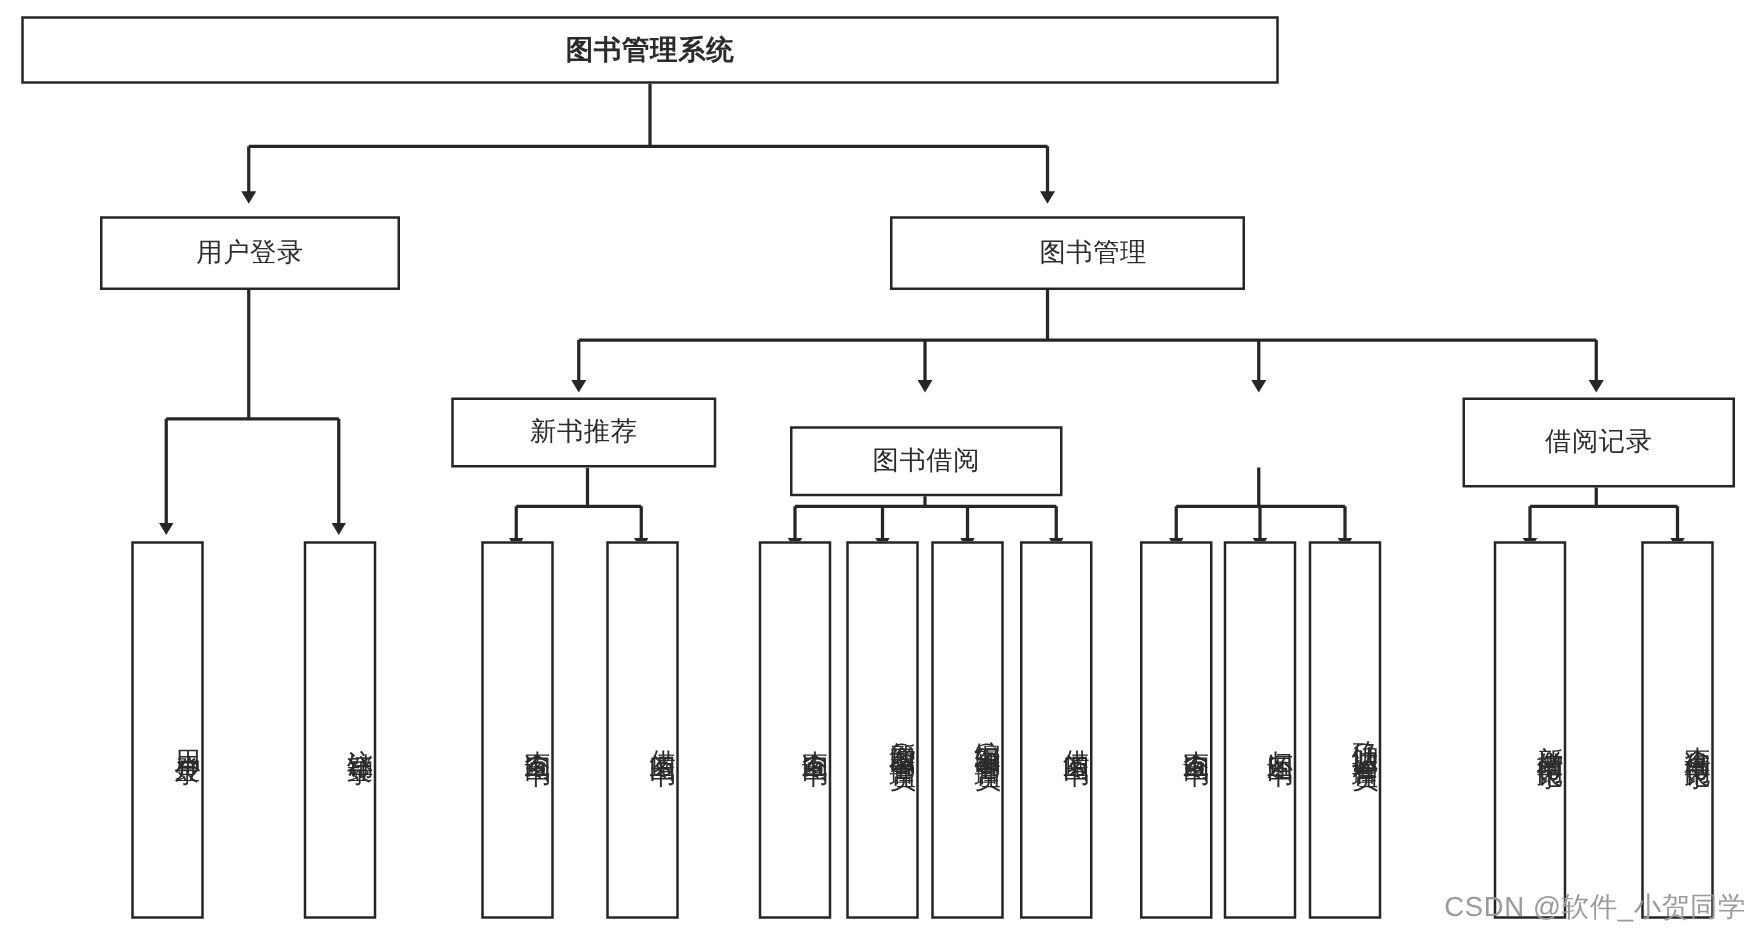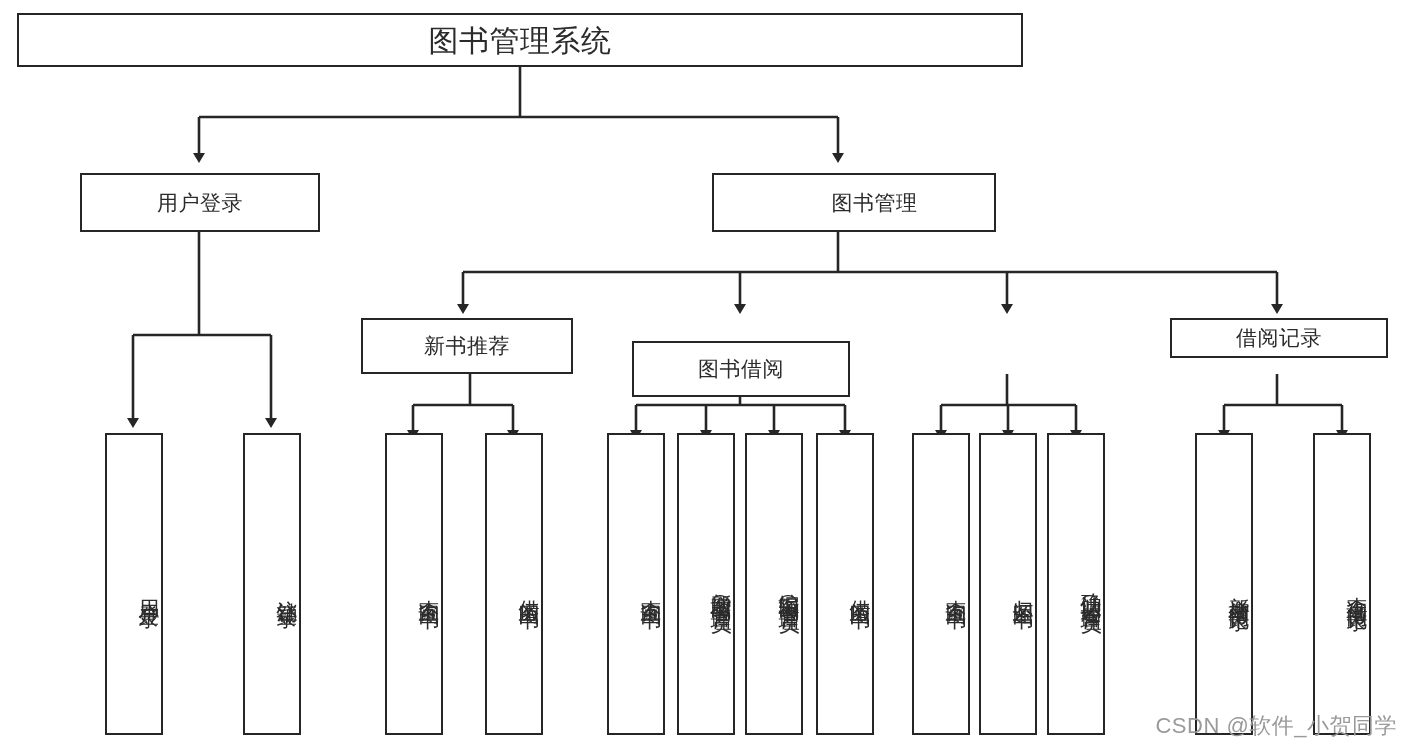--- a/index.html
+++ b/index.html
@@ -48,21 +48,22 @@
     align-items: flex-start;
     justify-content: center;
     padding-top: 10px;
   }
   .node.vert .vlabel {
     writing-mode: vertical-rl;
     text-orientation: upright;
     white-space: nowrap;
   }
   .node.root {
-    font-size: 30px;
+    font-size: 22px;
+    font-weight: bold;
   }
   .watermark {
     position: absolute;
     right: 8px;
     bottom: 6px;
     font-size: 22px;
     color: #9a9a9a;
     white-space: nowrap;
     letter-spacing: 0.5px;
   }
@@ -144,21 +145,21 @@
   <div class="node horiz" style="left:712px; top:173px; width:284px; height:59px;padding-left:41px;">
     <span>图书管理</span>
   </div>
 
   <div class="node horiz" style="left:361px; top:318px; width:212px; height:56px;">
     <span>新书推荐</span>
   </div>
   <div class="node horiz" style="left:632px; top:318px; width:218px; height:56px;margin-top:23px;">
     <span>图书借阅</span>
   </div>
-  <div class="node horiz" style="left:1170px; top:318px; width:218px; height:40px;">
+  <div class="node horiz" style="left:1170px; top:318px; width:218px; height:72px;">
     <span>借阅记录</span>
   </div>
 
   <div class="node vert" style="left:105px; top:433px; width:58px; height:302px;">
     <span class="vlabel">用户登录</span>
   </div>
   <div class="node vert" style="left:243px; top:433px; width:58px; height:302px;">
     <span class="vlabel">注销登录</span>
   </div>
 

